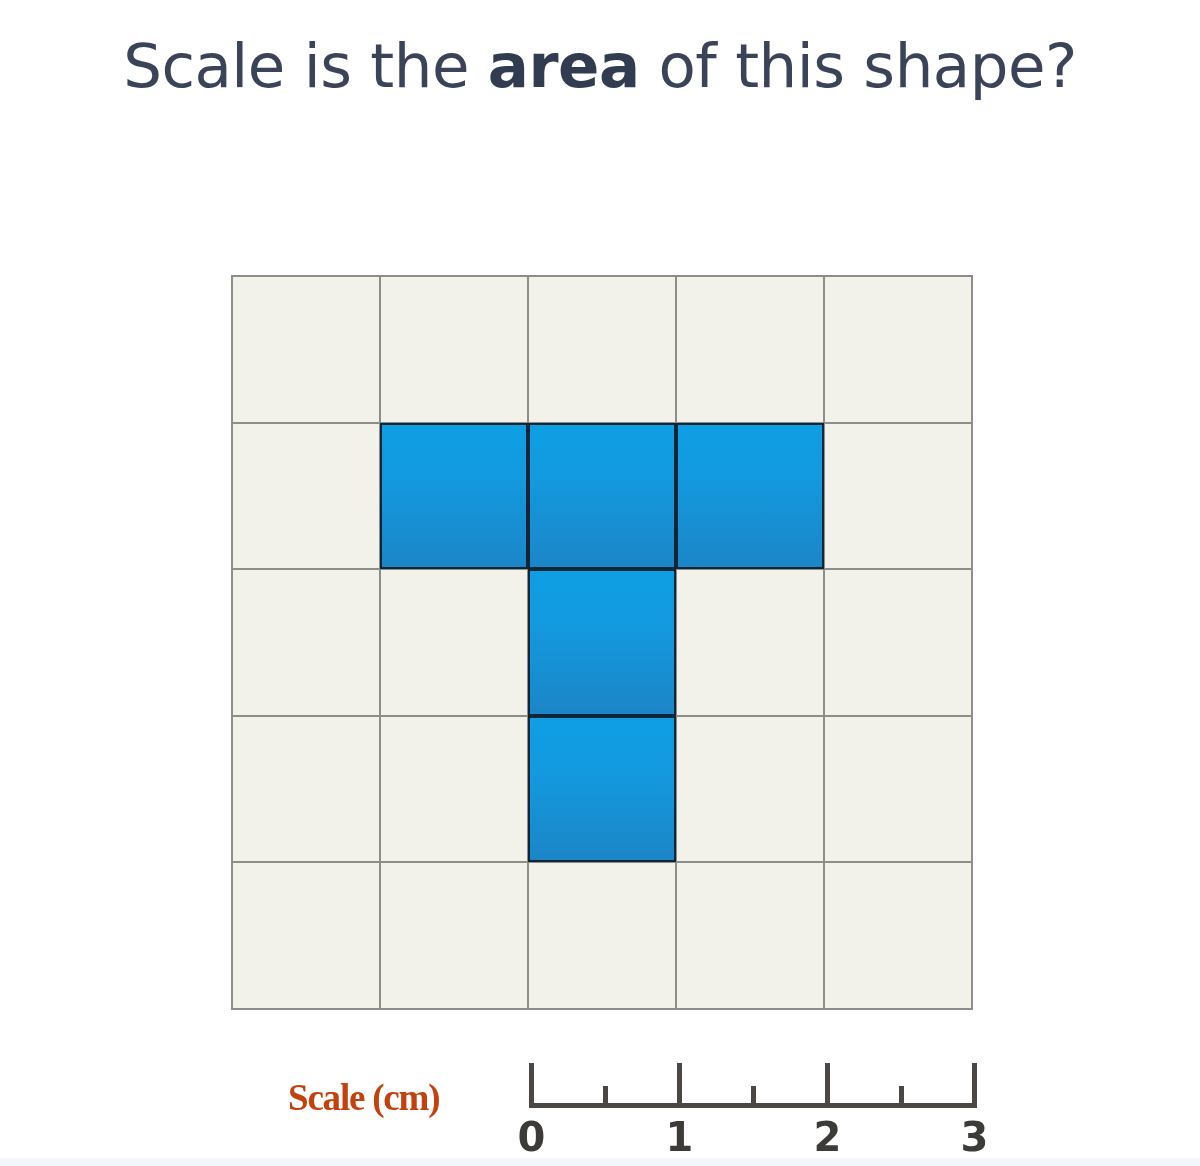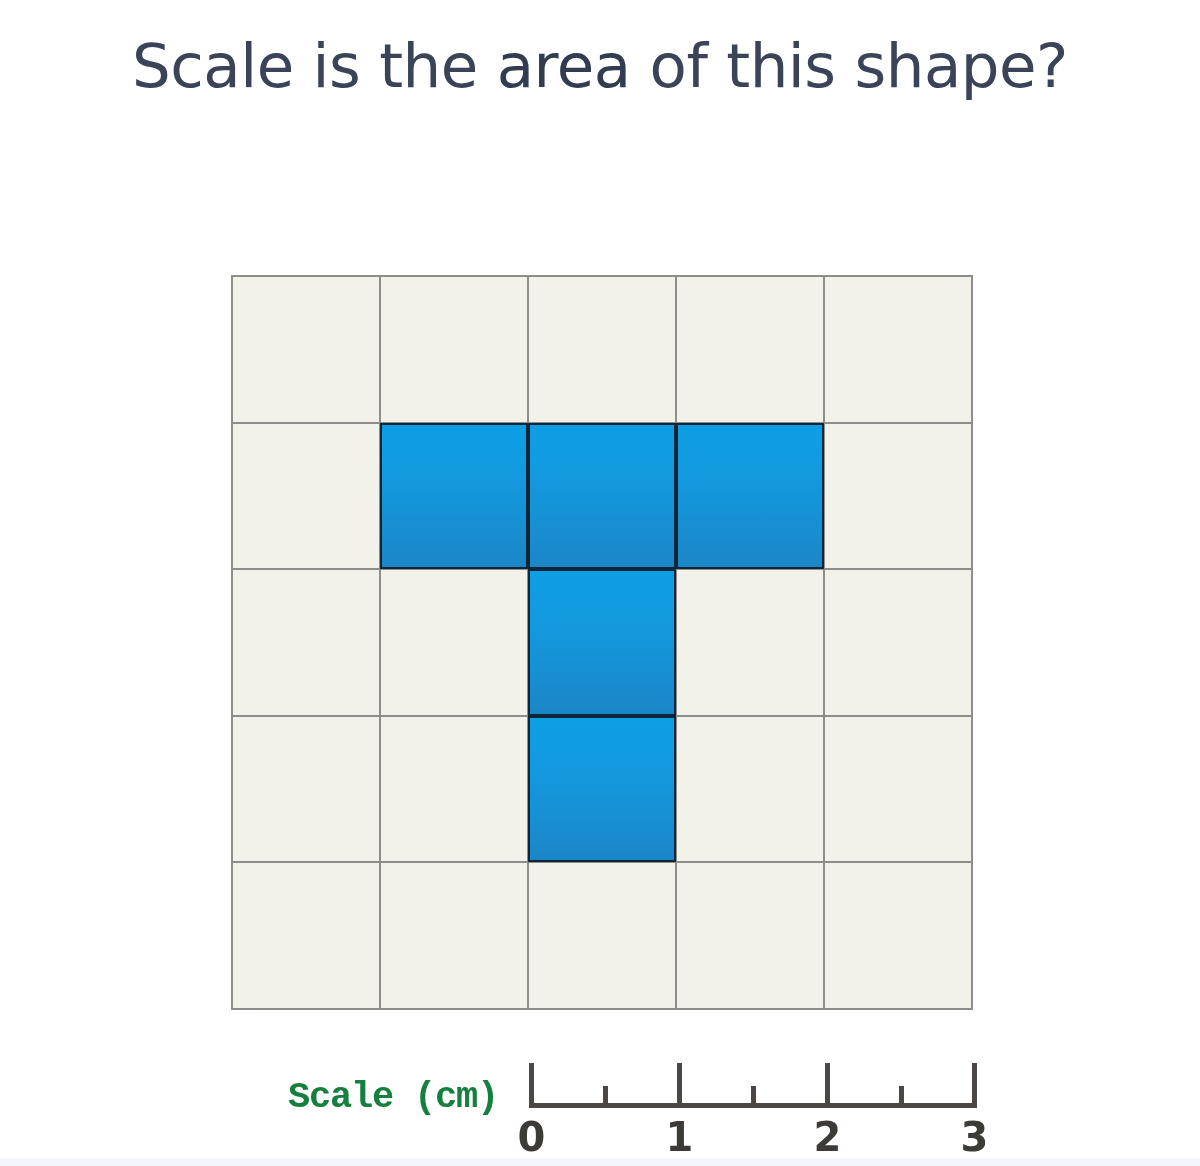--- a/index.html
+++ b/index.html
@@ -25,21 +25,21 @@
     text-align: center;
     font-family: "DejaVu Sans", sans-serif;
     font-size: 61px;
     font-weight: 400;
     color: #3a4357;
     letter-spacing: -0.5px;
     white-space: nowrap;
     line-height: 1.05;
   }
   #question-title .bold-word {
-    font-weight: 400;
+    font-weight: 700;
     color: #323c50;
     text-align: right;
   }
 
   
   #shape-grid {
     position: absolute;
     left: 231px;
     top: 275px;
     width: 742px;
@@ -69,24 +69,24 @@
     position: absolute;
     left: 0;
     top: 1060px;
     width: 1200px;
     height: 106px;
   }
   #scale-label {
     position: absolute;
     left: 288px;
     top: 16px;
-    font-family: Liberation Mono, monospace;
+    font-family: Liberation Serif, serif;
     font-size: 37px;
     font-weight: 700;
-    color: #15803d;
+    color: #c2410c;
     letter-spacing: -1.2px;
     white-space: nowrap;
     text-align: center;
   }
   #ruler {
     position: absolute;
     left: 525px;
     top: 0px;
     width: 456px;
     height: 106px;

